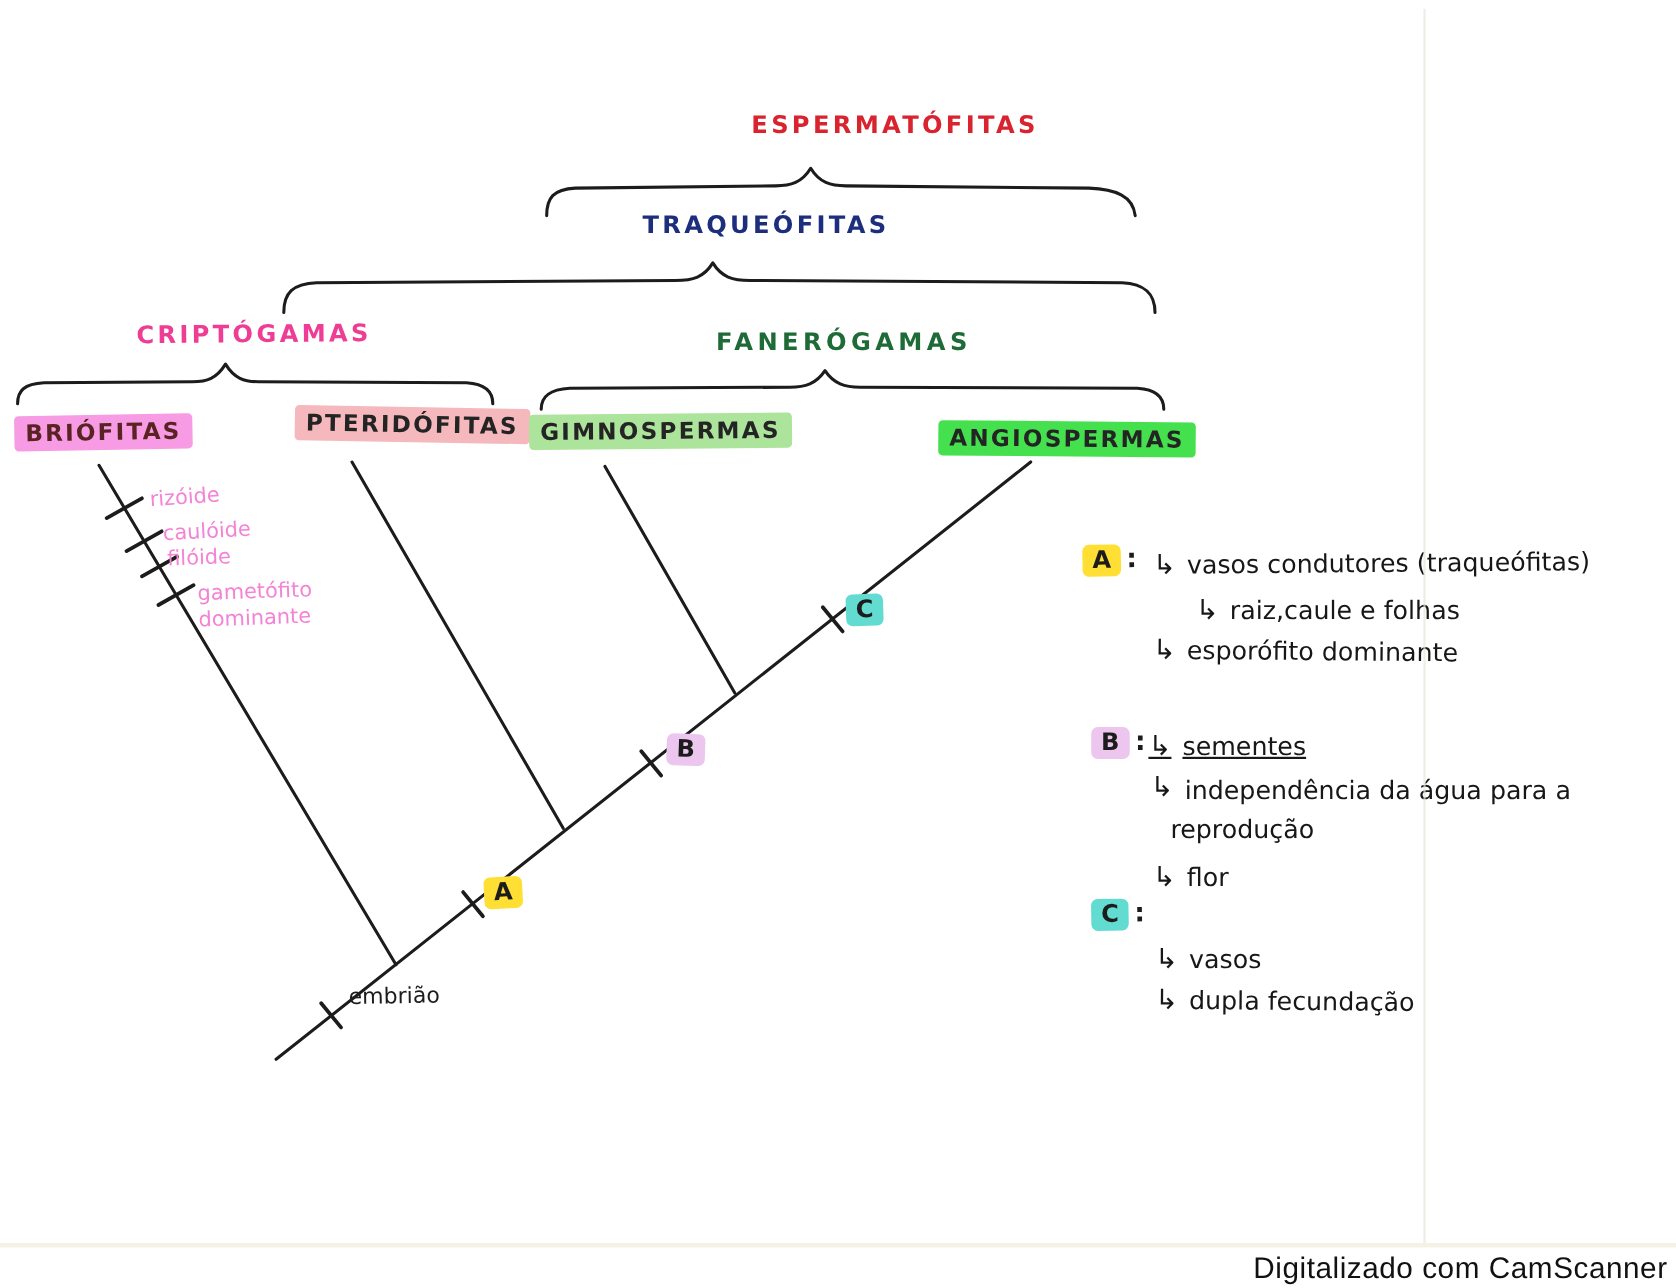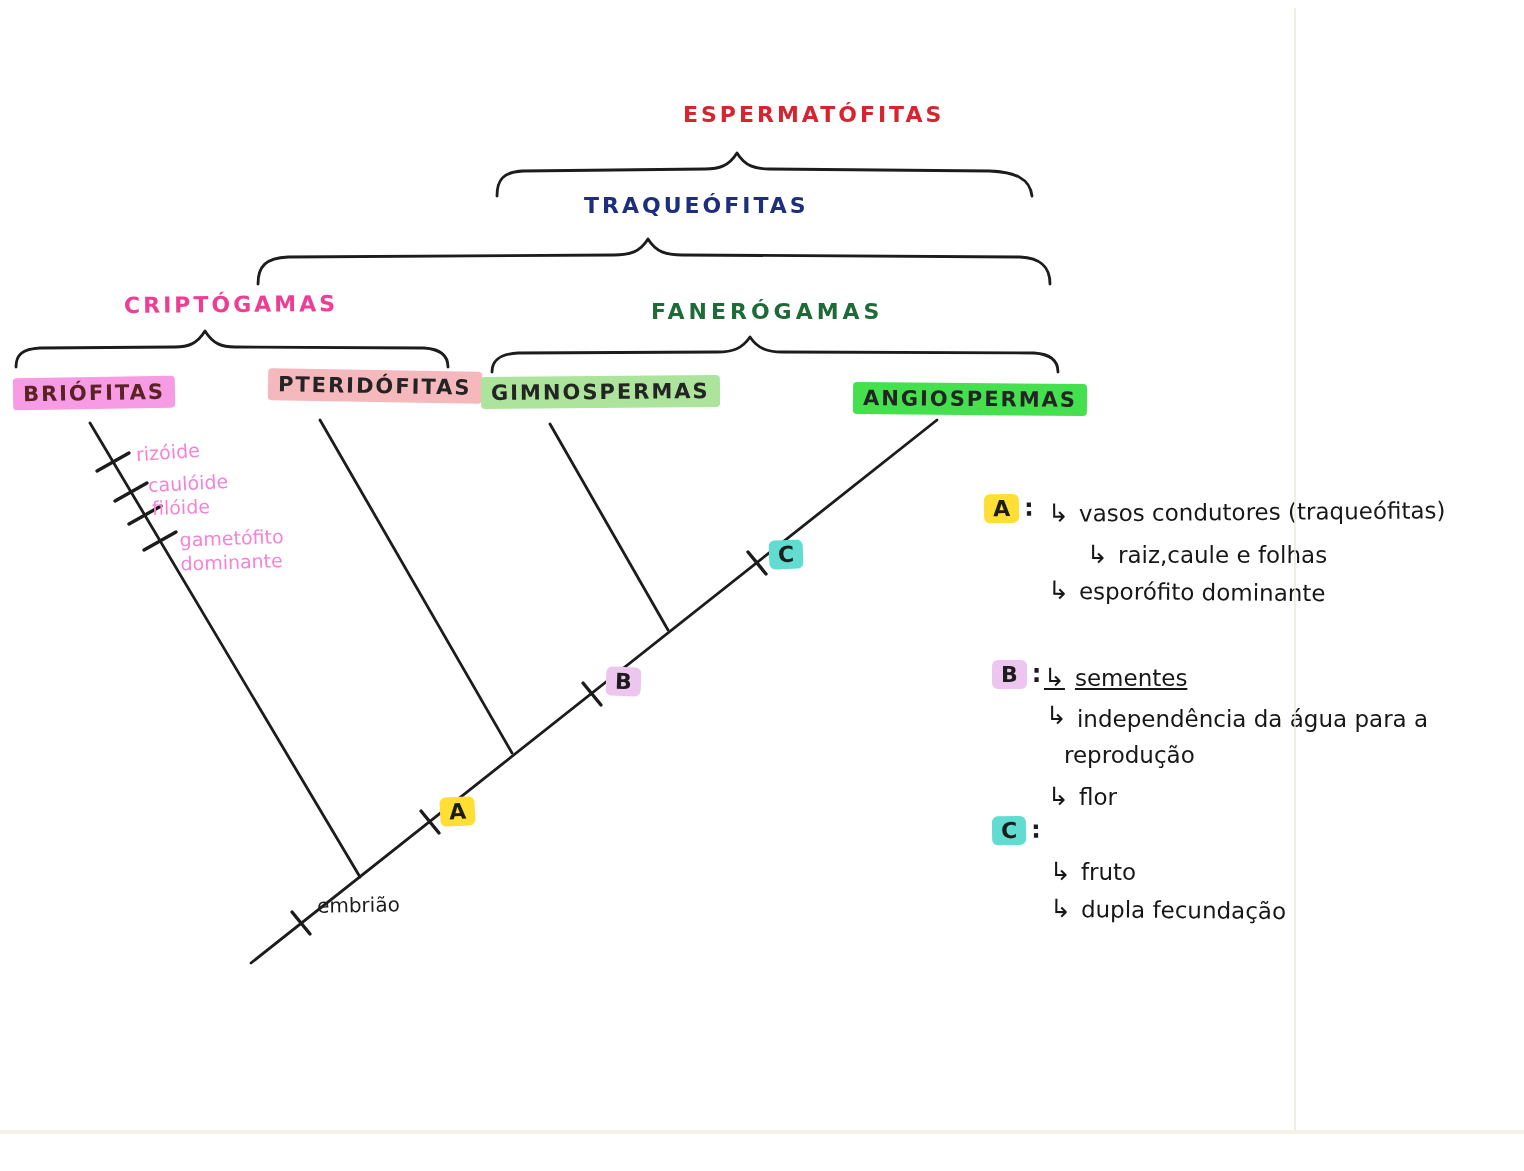--- a/index.html
+++ b/index.html
@@ -122,22 +122,23 @@
       <span class="wrap2" style="display:block;margin-left:18px;">independência da água para a reprodução</span>
   </div>
 
   <div class="hw legend-marker" style="left:992px;top:816px;transform:rotate(-1deg);">
     <span class="badge badge-c">C</span><span class="colon">:</span>
   </div>
   <div class="hw legend-item" style="left:1048px;top:782px;">
     <span class="arrow">↳</span><span>flor</span>
   </div>
   <div class="hw legend-item" style="left:1050px;top:857px;">
-    <span class="arrow">↳</span><span>fruto</span>
+    <span class="arrow">↳</span><span>vasos</span>
   </div>
   <div class="hw legend-item" style="left:1050px;top:895px;transform:rotate(0.5deg);">
     <span class="arrow">↳</span><span>dupla fecundação</span>
   </div>
 
   <div class="page-edge-v"></div>
   <div class="page-edge-h"></div>
+  <div id="watermark">Digitalizado com CamScanner</div>
 
 </div>
 
 </body></html>

